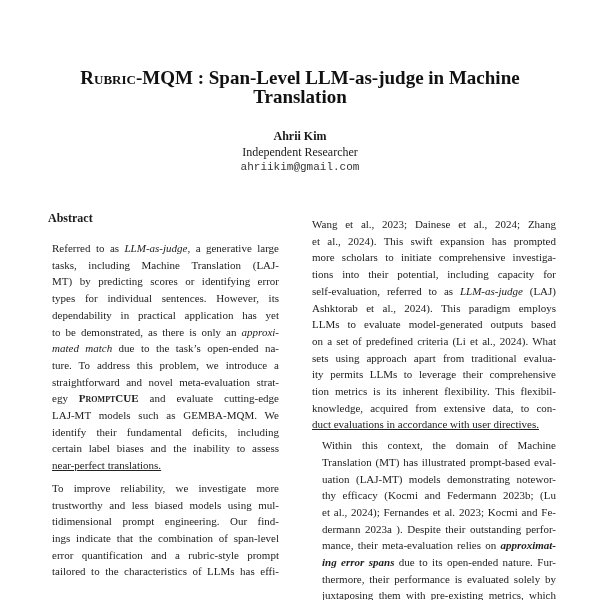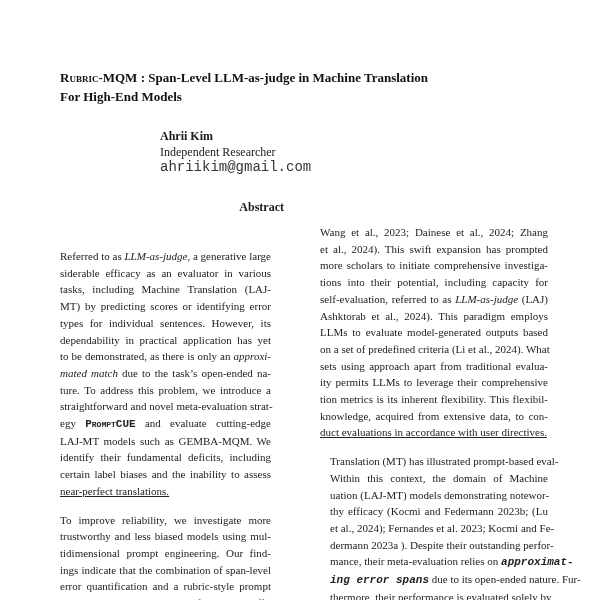--- a/index.html
+++ b/index.html
@@ -3,70 +3,68 @@
 <meta charset="utf-8">
 <style>
   html, body { margin: 0; padding: 0; background: #ffffff; }
   body {
     width: 600px; height: 600px; overflow: hidden; position: relative;
     font-family: "Liberation Serif", "DejaVu Serif", serif;
     color: #1a1a1a;
   }
   .title {
     position: absolute; left: 60px; top: 68px; width: 480px;
-    text-align: left; font-weight: bold; font-size: 13px; line-height: 19px;
+    text-align: center; font-weight: bold; font-size: 19px; line-height: 19px;
     color: #111;
   }
   .sc { font-variant: small-caps; }
   .author-block {
-    position: absolute; left: 160px; top: 129px; width: 300px; 
+    position: absolute; left: 150px; top: 129px; width: 300px; text-align: center;
     font-size: 12px; line-height: 15.5px;
   }
   .author-name { font-weight: bold; }
-  .email { font-family: "Liberation Mono", "DejaVu Sans Mono", monospace; font-size: 14px; color: #333; }
+  .email { font-family: "Liberation Mono", "DejaVu Sans Mono", monospace; font-size: 11px; color: #333; }
   .abstract-heading {
-    position: absolute; left: 48px; top: 200px; width: 236px; text-align: right;
+    position: absolute; left: 48px; top: 211px; width: 236px; text-align: left;
     font-weight: bold; font-size: 12px;
   }
   .col {
     position: absolute; font-size: 11px; line-height: 16.7px; text-align: justify;
     color: #222;
   }
   .col-left { left: 48px; top: 236px; width: 235px; }
   .col-right { left: 308px; top: 212px; width: 252px; }
-  .col p { margin: 12px; }
+  .col p { margin: 4px; }
   .col p + p { margin-top: 6px; }
   .col-right p + p { margin-top: 0; text-indent: 10px; }
   .line { display: block; white-space: nowrap; text-align: justify; text-align-last: justify; }
   .line.last { text-align-last: left; text-decoration: underline; }
   i { font-style: italic; }
-  b { font-weight: bold; font-family: Liberation Mono, monospace; }
+  b { font-weight: bold; }
 </style>
 </head>
 <body>
 
 <div>
 
   <div class="title">
     <div><span class="sc">Rubric-MQM</span><span> : Span-Level LLM-as-judge in Machine Translation</span></div>
-    <div>For High-End Models</div>
   </div>
 
   <div class="author-block">
     <div class="author-name">Ahrii Kim</div>
     <div>Independent Researcher</div>
     <div class="email">ahriikim@gmail.com</div>
   </div>
 
   <div class="abstract-heading">Abstract</div>
 
   <div class="col col-left">
     <p>
         <span class="line">Referred to as <i>LLM-as-judge</i>, a generative large</span>
-        <span class="line">siderable efficacy as an evaluator in various</span>
         <span class="line">tasks, including Machine Translation (LAJ-</span>
         <span class="line">MT) by predicting scores or identifying error</span>
         <span class="line">types for individual sentences. However, its</span>
         <span class="line">dependability in practical application has yet</span>
         <span class="line">to be demonstrated, as there is only an <i>approxi-</i></span>
         <span class="line"><i>mated match</i> due to the task’s open-ended na-</span>
         <span class="line">ture. To address this problem, we introduce a</span>
         <span class="line">straightforward and novel meta-evaluation strat-</span>
         <span class="line">egy <b class="sc">PromptCUE</b> and evaluate cutting-edge</span>
         <span class="line">LAJ-MT models such as GEMBA-MQM. We</span>
@@ -94,22 +92,22 @@
         <span class="line">Ashktorab et al., 2024). This paradigm employs</span>
         <span class="line">LLMs to evaluate model-generated outputs based</span>
         <span class="line">on a set of predefined criteria (Li et al., 2024). What</span>
         <span class="line">sets using approach apart from traditional evalua-</span>
         <span class="line">ity permits LLMs to leverage their comprehensive</span>
         <span class="line">tion metrics is its inherent flexibility. This flexibil-</span>
         <span class="line">knowledge, acquired from extensive data, to con-</span>
         <span class="line last">duct evaluations in accordance with user directives.</span>
       </p>
     <p>
+        <span class="line">Within this context, the domain of Machine</span>
         <span class="line">Translation (MT) has illustrated prompt-based eval-</span>
-        <span class="line">Within this context, the domain of Machine</span>
         <span class="line">uation (LAJ-MT) models demonstrating notewor-</span>
         <span class="line">thy efficacy (Kocmi and Federmann 2023b; (Lu</span>
         <span class="line">et al., 2024); Fernandes et al. 2023; Kocmi and Fe-</span>
         <span class="line">dermann 2023a ). Despite their outstanding perfor-</span>
         <span class="line">mance, their meta-evaluation relies on <b style="font-style: italic;">approximat-</b></span>
         <span class="line"><b style="font-style: italic;">ing error spans</b> due to its open-ended nature. Fur-</span>
         <span class="line">thermore, their performance is evaluated solely by</span>
         <span class="line">juxtaposing them with pre-existing metrics, which</span>
       </p>
   </div>

